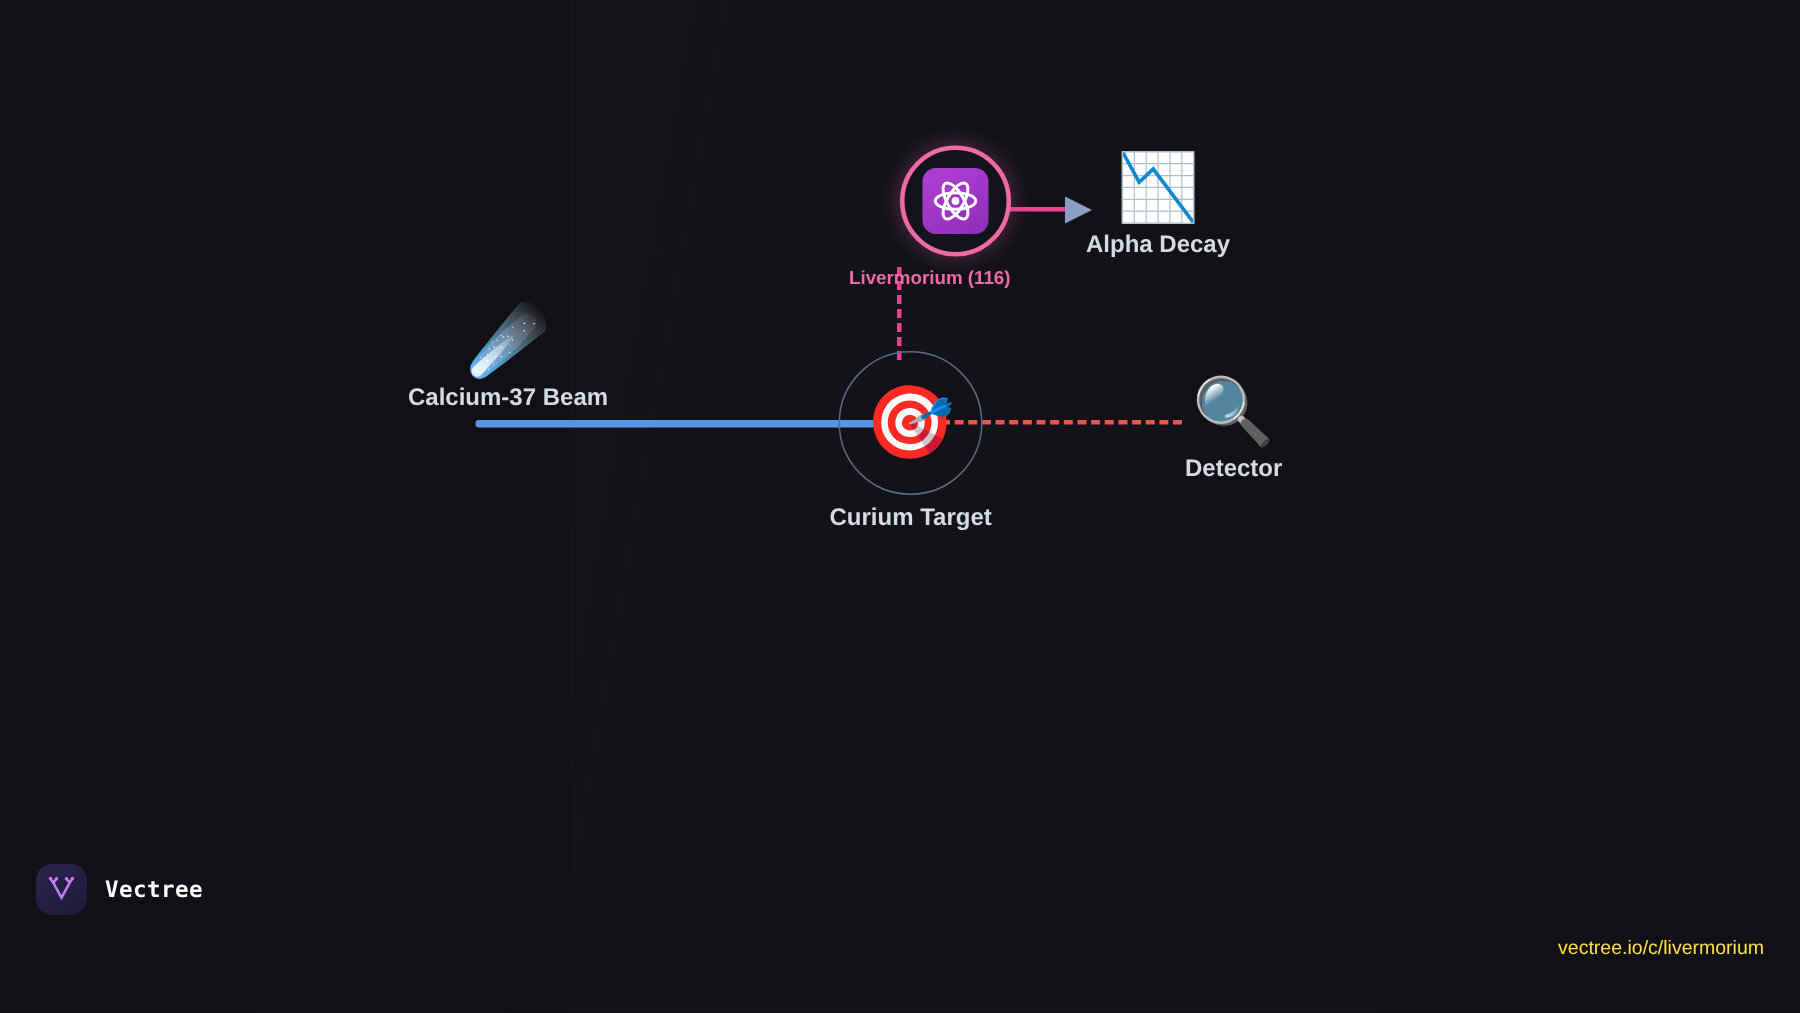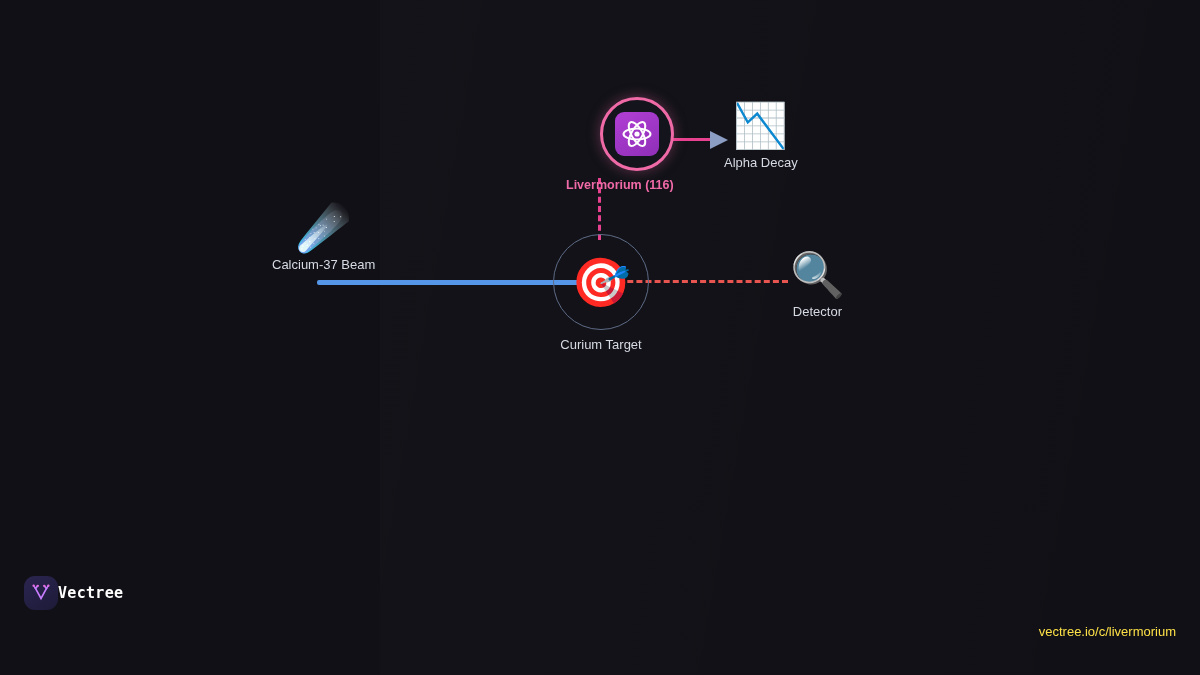--- a/index.html
+++ b/index.html
@@ -100,37 +100,39 @@
   .glyph {
     font-family: "DejaVu Sans", sans-serif;
     line-height: 1;
     -webkit-font-smoothing: antialiased;
   }
   .glyph-48 { font-size: 48px; }
   .glyph-44 { font-size: 44px; }
 
   .node-label {
     margin-top: 7px;
-    font-size: 13px;
+    font-size: 16px;
     color: #d6dae3;
     white-space: nowrap;
     text-align: center;
+    font-weight: bold;
   }
   .node-label.accent {
     color: #f06aa8;
     font-weight: bold;
     font-size: 12.5px;
   }
 
   
   .brand-row {
     position: absolute;
     left: 24px; top: 576px;
     display: flex;
     align-items: center;
+    gap: 12px;
   }
   .brand-logo {
     width: 34px; height: 34px;
     border-radius: 11px;
     background: linear-gradient(145deg, #2b2550, #1d1a38);
     display: flex; align-items: center; justify-content: center;
   }
   .brand-name {
     font-family: "DejaVu Sans Mono", monospace;
     font-size: 15px;

